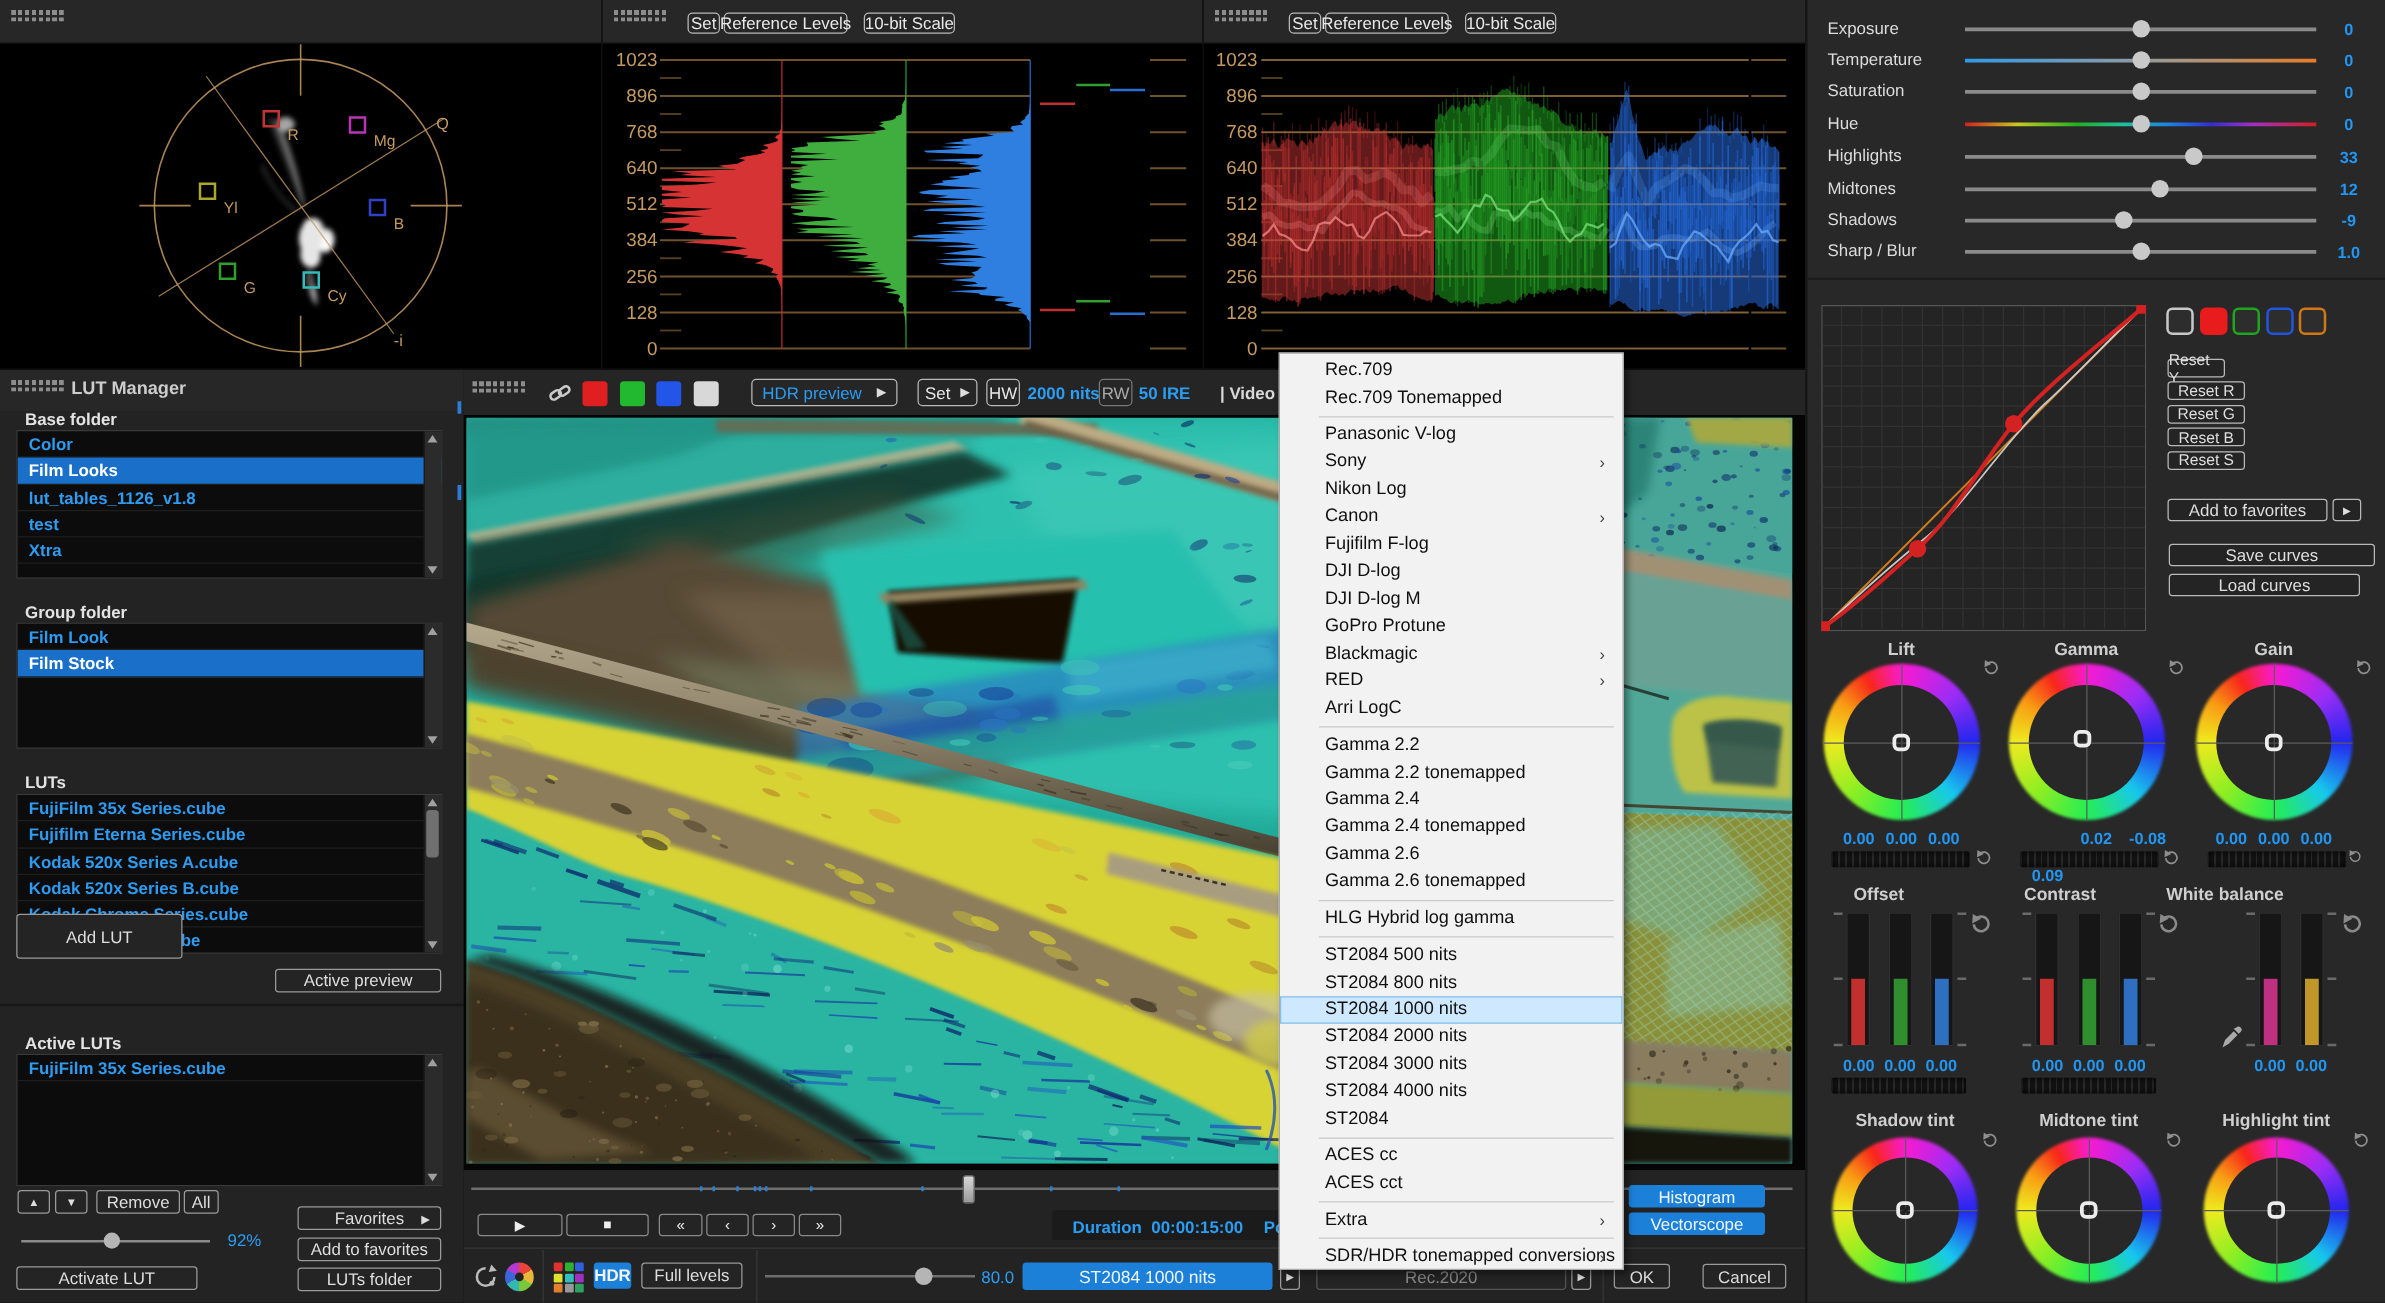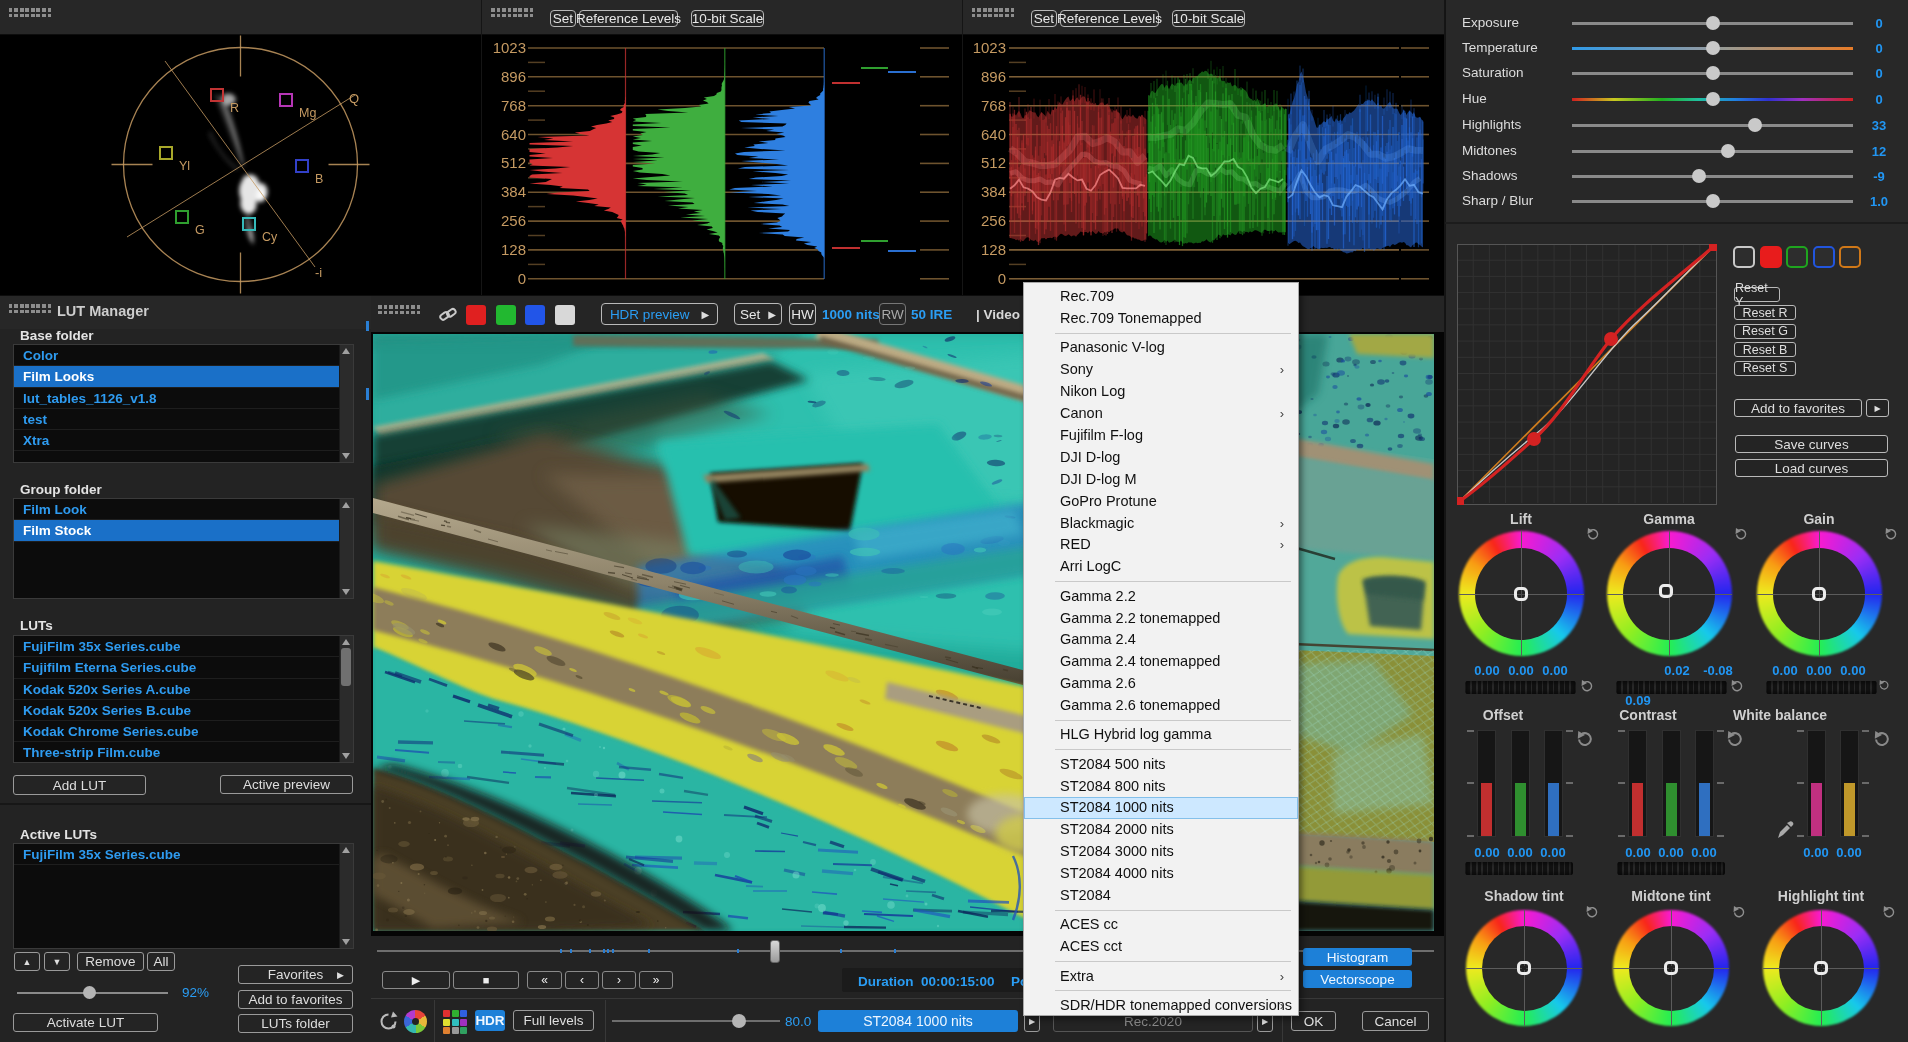--- a/index.html
+++ b/index.html
@@ -870,21 +870,21 @@
     <div class="listrow" style="width:325px">Fujifilm Eterna Series.cube</div>
     <div class="listrow" style="width:325px">Kodak 520x Series A.cube</div>
     <div class="listrow" style="width:376px">Kodak 520x Series B.cube</div>
     <div class="listrow" style="width:325px">Kodak Chrome Series.cube</div>
     <div class="listrow" style="width:325px">Three-strip Film.cube</div>
   </div>
 <div class="abs" style="left:339px;top:636px;width:14px;height:126px;background:#2b2b2b;border-left:1px solid #1a1a1a"></div>
 <div class="abs" style="left:342px;top:639px;width:0;height:0;border-left:4px solid transparent;border-right:4px solid transparent;border-bottom:6px solid #a0a0a0"></div>
 <div class="abs" style="left:342px;top:753px;width:0;height:0;border-left:4px solid transparent;border-right:4px solid transparent;border-top:6px solid #a0a0a0"></div>
 <div class="abs" style="left:341px;top:648px;width:10px;height:38px;background:#707070;border-radius:3px"></div>
-<div class="dbtn" style="left:13px;top:775px;width:133px;height:20px">Add LUT</div>
+<div class="dbtn" style="left:13px;top:731px;width:133px;height:36px">Add LUT</div>
 <div class="dbtn" style="left:220px;top:775px;width:133px;height:19px">Active preview</div>
 <div class="abs" style="left:0;top:803px;width:371px;height:2px;background:#171717"></div>
 <div class="shead" style="left:20px;top:827px">Active LUTs</div>
 <div class="abs" style="left:13px;top:843px;width:341px;height:106px;background:#0c0c0c;border:1px solid #3a3a3a;overflow:hidden">
     <div class="listrow" style="width:325px">FujiFilm 35x Series.cube</div>
   </div>
 <div class="abs" style="left:339px;top:844px;width:14px;height:104px;background:#2b2b2b;border-left:1px solid #1a1a1a"></div>
 <div class="abs" style="left:342px;top:847px;width:0;height:0;border-left:4px solid transparent;border-right:4px solid transparent;border-bottom:6px solid #a0a0a0"></div>
 <div class="abs" style="left:342px;top:939px;width:0;height:0;border-left:4px solid transparent;border-right:4px solid transparent;border-top:6px solid #a0a0a0"></div>
 <div class="dbtn" style="left:14px;top:952px;width:26px;height:19px;font-size:9px">▲</div>
@@ -909,21 +909,21 @@
       <rect x="9" y="5" width="9" height="5.5" rx="2.7" transform="rotate(-35 13.5 8)"></rect>
     </g>
   </svg>
 <div class="abs" style="left:466.0px;top:305px;width:20px;height:20px;background:#e02020;border-radius:3px"></div>
 <div class="abs" style="left:495.5px;top:305px;width:20px;height:20px;background:#22b830;border-radius:3px"></div>
 <div class="abs" style="left:525.0px;top:305px;width:20px;height:20px;background:#2255e8;border-radius:3px"></div>
 <div class="abs" style="left:554.5px;top:305px;width:20px;height:20px;background:#d8d8d8;border-radius:3px"></div>
 <div class="chipbtn" style="left:601px;top:303px;width:117px;height:22px;color:#2a9df4">HDR preview<span style="color:#ddd;font-size:10px;margin-left:12px">▶</span></div>
 <div class="chipbtn" style="left:734px;top:303px;width:48px;height:22px">Set<span style="color:#ddd;font-size:10px;margin-left:8px">▶</span></div>
 <div class="chipbtn" style="left:789px;top:303px;width:27px;height:22px">HW</div>
-<div class="btxt" style="left:822px;top:307px">1000 nits</div>
+<div class="btxt" style="left:822px;top:307px">2000 nits</div>
 <div class="chipbtn" style="left:879px;top:303px;width:27px;height:22px;border-color:#777;color:#aaa">RW</div>
 <div class="btxt" style="left:911px;top:307px">50 IRE</div>
 <div class="abs" style="left:976px;top:307px;color:#d8d8d8;font-weight:bold;font-size:13.5px">| Video levels</div>
 <div class="abs" style="left:371px;top:332px;width:1073px;height:604px;background:#050505"></div>
 <div class="abs" style="left:373px;top:334px;width:1061px;height:597px;overflow:hidden">
     <svg width="1061" height="597" viewBox="0 0 1061 597" style="position:absolute;left:0;top:0">
       <defs>
         <filter id="b4" x="-20%" y="-20%" width="140%" height="140%">
           <feGaussianBlur stdDeviation="4"></feGaussianBlur>
         </filter>
@@ -1686,21 +1686,21 @@
 <div class="abs" style="left:1786.0px;top:246px;width:22px;height:22px;background:#2d2d2d;border:2px solid #1fa51f;border-radius:5px"></div>
 <div class="abs" style="left:1812.5px;top:246px;width:22px;height:22px;background:#2d2d2d;border:2px solid #2255dd;border-radius:5px"></div>
 <div class="abs" style="left:1839.0px;top:246px;width:22px;height:22px;background:#2d2d2d;border:2px solid #d07818;border-radius:5px"></div>
 <div class="dbtn" style="left:1734px;top:287.0px;width:46px;height:15px;font-size:12.5px;border-color:#b9b9b9">Reset Y</div>
 <div class="dbtn" style="left:1734px;top:305.4px;width:62px;height:15px;font-size:12.5px;border-color:#b9b9b9">Reset R</div>
 <div class="dbtn" style="left:1734px;top:323.8px;width:62px;height:15px;font-size:12.5px;border-color:#b9b9b9">Reset G</div>
 <div class="dbtn" style="left:1734px;top:342.2px;width:62px;height:15px;font-size:12.5px;border-color:#b9b9b9">Reset B</div>
 <div class="dbtn" style="left:1734px;top:360.6px;width:62px;height:15px;font-size:12.5px;border-color:#b9b9b9">Reset S</div>
 <div class="dbtn" style="left:1734px;top:399px;width:128px;height:18px;border-color:#b9b9b9">Add to favorites</div>
 <div class="dbtn" style="left:1866px;top:399px;width:23px;height:18px;font-size:8px;border-color:#b9b9b9">▶</div>
-<div class="dbtn" style="left:1735px;top:435px;width:153px;height:18px;border-color:#b9b9b9">Save curves</div>
+<div class="dbtn" style="left:1735px;top:435px;width:165px;height:18px;border-color:#b9b9b9">Save curves</div>
 <div class="dbtn" style="left:1735px;top:459px;width:153px;height:18px;border-color:#b9b9b9">Load curves</div>
 <div class="wlabel" style="left:1521px;top:511px">Lift</div>
 <div style="position:absolute;left:1458.5px;top:531.0px;width:125.0px;height:125.0px;border-radius:50%;background:conic-gradient(from 0deg, #f81ad0 0deg, #9b2df5 48deg, #2426ee 90deg, #17c8ec 136deg, #25ee52 180deg, #8fee22 225deg, #eeea1f 270deg, #f89d13 302deg, #f8261a 331deg, #f81ad0 360deg);filter:blur(1.2px)"></div>
 <div style="position:absolute;left:1475.0px;top:547.5px;width:92.0px;height:92.0px;border-radius:50%;background:#282828"></div>
 <div style="position:absolute;left:1458.5px;top:593.5px;width:125.0px;height:1px;background:#5c5c5c"></div>
 <div style="position:absolute;left:1521px;top:531.0px;width:1px;height:125.0px;background:#5c5c5c"></div>
 <div style="position:absolute;left:1514px;top:586.5px;width:14px;height:14px;border:3px solid #ececec;border-radius:5px;background:rgba(20,20,20,0.25)"></div>
 <svg style="position:absolute;left:1587px;top:528px" width="13" height="13" viewBox="0 0 15 15">
     <g transform="scale(-1,1) translate(-15,0)">
       <path d="M11.2,3 A5.2,5.2 0 1 0 13.2,7.5" stroke="#8f8f8f" stroke-width="1.6" fill="none"></path>

